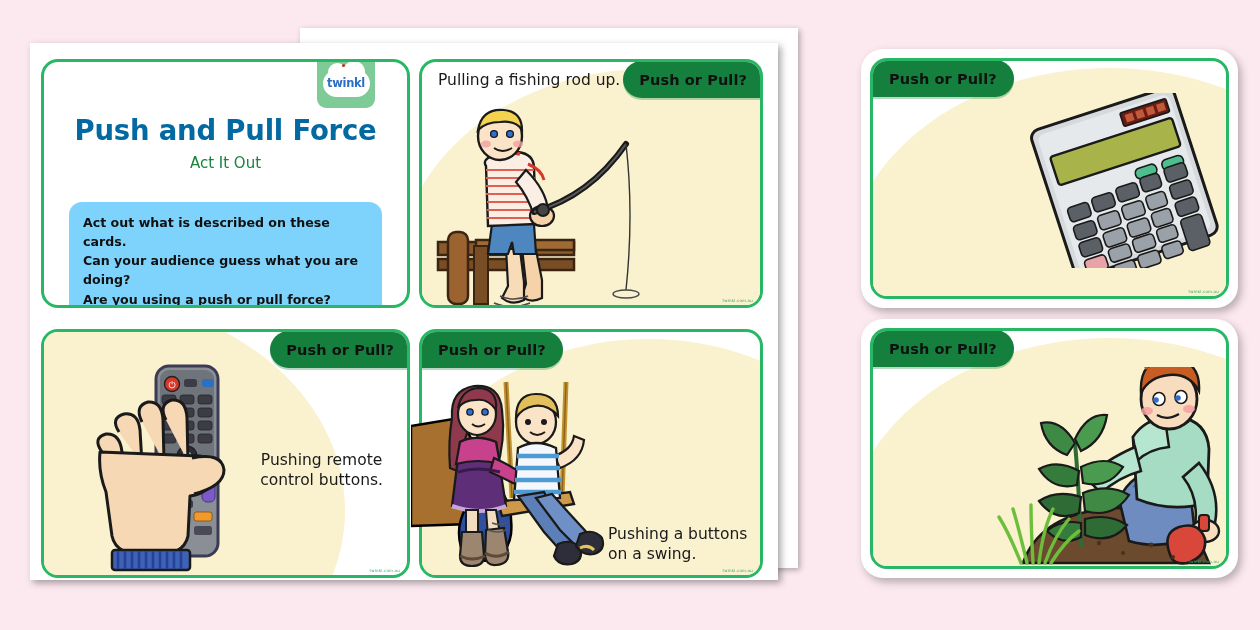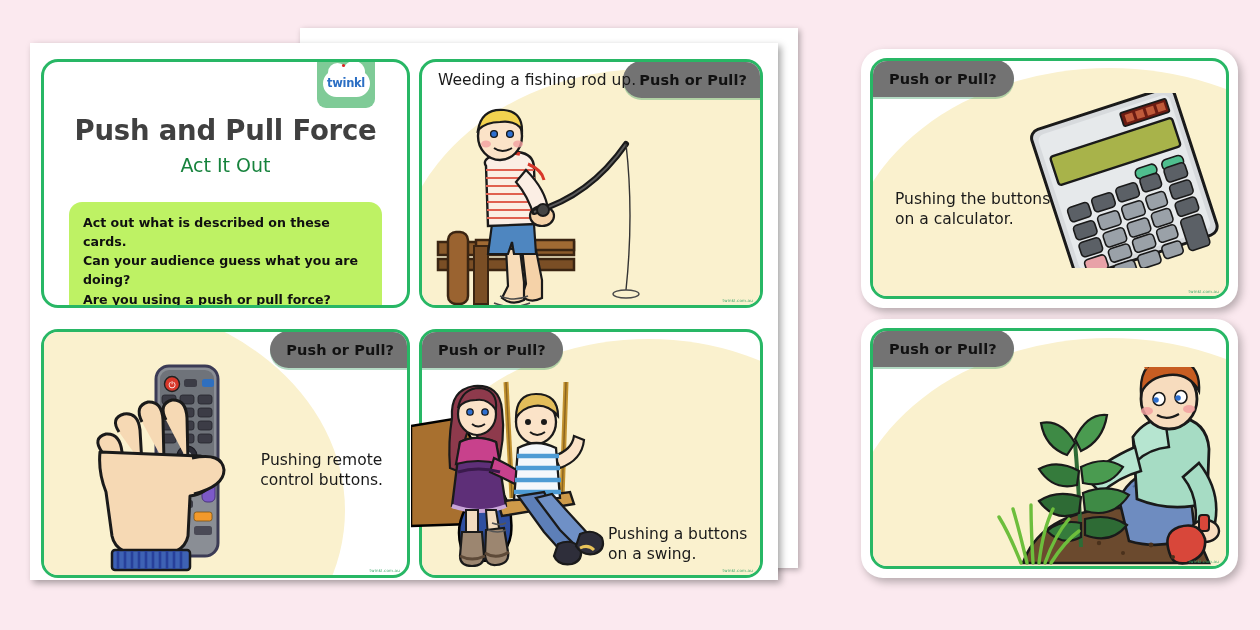--- a/index.html
+++ b/index.html
@@ -60,21 +60,21 @@
     left: -30%; bottom: -95%;
     width: 150%; height: 150%;
   }
 
   .card-inner { position: relative; z-index: 2; width: 100%; height: 100%; }
 
   
   .badge {
     position: absolute;
     top: -1px;
-    background: #737373;
+    background: #15803d;
     color: #111;
     font-family: "DejaVu Sans", sans-serif;
     font-weight: bold;
     font-size: 14.5px;
     letter-spacing: .1px;
     display: flex;
     align-items: center;
     z-index: 5;
     height: 37px;
     box-shadow: 0 2px 0 rgba(40,150,85,0.35);
@@ -102,35 +102,35 @@
   }
 
   
   #title-card .tc-main {
     position: absolute;
     left: 0; right: 0; top: 52px;
     text-align: center;
     font-family: "DejaVu Sans", sans-serif;
     font-weight: bold;
     font-size: 27.5px;
-    color: #404040;
+    color: #0369a1;
     letter-spacing: -0.2px;
   }
   #title-card .tc-sub {
     position: absolute;
     left: 0; right: 0; top: 92px;
     text-align: center;
     font-family: "DejaVu Sans", sans-serif;
-    font-size: 19px;
+    font-size: 15px;
     color: #17833D;
   }
   #title-card .tc-box {
     position: absolute;
     left: 25px; right: 25px; top: 140px;
-    background: #bef264;
+    background: #7dd3fc;
     border-radius: 13px;
     padding: 11px 14px 12px 14px;
     font-family: "DejaVu Sans", sans-serif;
     font-weight: bold;
     font-size: 12.6px;
     line-height: 1.52;
     color: #101010;
     white-space: pre-line;
     box-shadow: 0 2px 0 rgba(40,150,85,0.3);
   }
@@ -212,21 +212,21 @@
       <div class="tc-box">Act out what is described on these cards.
 Can your audience guess what you are doing?
 Are you using a push or pull force?</div>
     </div>
   </div>
 
   <div class="card" id="card-fishing" style="left:389px; top:16px; width:344px; height:249px;">
     <div class="cream br"></div>
     <div class="card-inner">
       <div class="badge right">Push or Pull?</div>
-      <div class="caption" style="left:16px; top:8px; width:220px;">Weeding a fishing rod up.</div>
+      <div class="caption" style="left:16px; top:8px; width:220px;">Pulling a fishing rod up.</div>
 
       <svg class="illus" style="left:8px; top:42px; width:336px; height:205px;" viewBox="0 0 336 205">
 
         <g stroke="#3B2512" stroke-width="2.5">
           <rect x="8" y="138" width="136" height="13" fill="#8A5A2B"></rect>
           <rect x="8" y="155" width="136" height="11" fill="#7A4E25"></rect>
           <rect x="46" y="136" width="98" height="10" fill="#A06A33"></rect>
         </g>
 
         <rect x="18" y="128" width="20" height="72" rx="8" fill="#9A6330" stroke="#3B2512" stroke-width="2.5"></rect>
@@ -433,22 +433,20 @@
       <div class="wm">twinkl.com.au</div>
     </div>
   </div>
 </div>
 
 <div class="card-outerwrap" style="left:861px; top:49px; width:377px; height:259px;">
   <div class="card" style="left:9px; top:9px; width:359px; height:241px;">
     <div class="cream br"></div>
     <div class="card-inner">
       <div class="badge left">Push or Pull?</div>
-      <div class="caption" style="left:22px; top:128px;">Pushing the buttons
-on a calculator.</div>
 
       <svg class="illus" style="left:152px; top:32px; width:200px; height:175px;" viewBox="0 0 200 175">
         <g transform="rotate(-18 100 88)">
 
           <rect x="24" y="12" width="150" height="154" rx="9" fill="#D7DADD" stroke="#1a1a1a" stroke-width="3"></rect>
           <rect x="30" y="18" width="138" height="142" rx="7" fill="#E6E9EB"></rect>
 
           <rect x="116" y="22" width="48" height="14" rx="2" fill="#6B1B12" stroke="#1a1a1a" stroke-width="1.8"></rect>
           <g fill="#C05A3A">
             <rect x="120" y="25" width="8" height="8"></rect>

